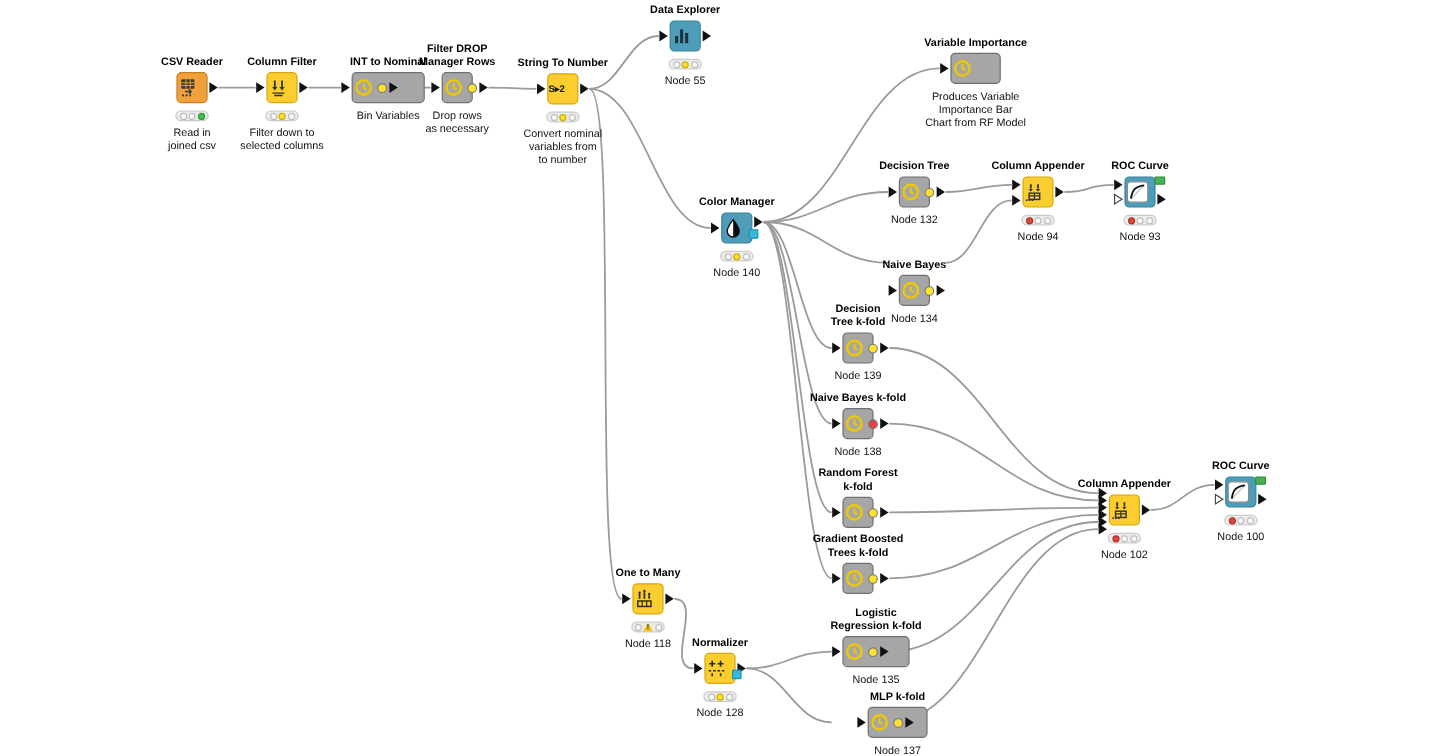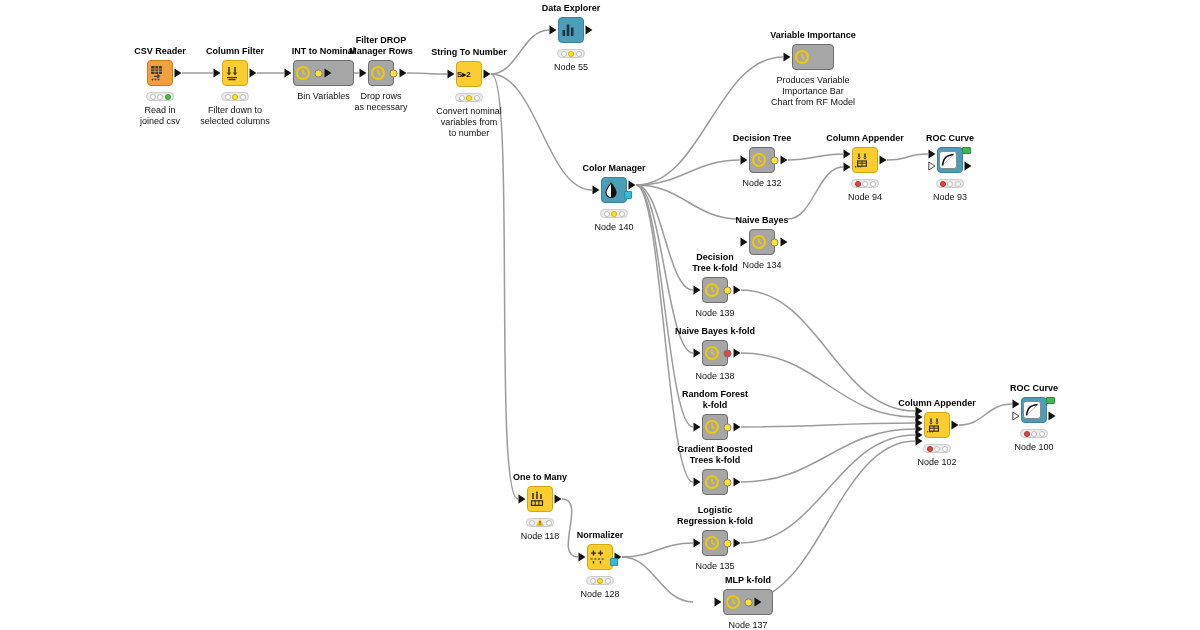--- a/index.html
+++ b/index.html
@@ -417,21 +417,21 @@
       <span class="port" style="left:-9px;top:8px"><svg width="8" height="10" viewBox="0 0 8 10">
           <path d="M0.5 0.5 L7.5 5 L0.5 9.5 Z" fill="#111"></path>
         </svg></span>
       <span class="port" style="left:21px;top:8.5px"><svg width="9" height="9" viewBox="0 0 9 9">
           <circle cx="4.5" cy="4.5" r="3.6" fill="#FFE12E" stroke="#777" stroke-width="0.9"></circle>
         </svg></span>
       <span class="port" style="left:31px;top:8px"><svg width="8" height="10" viewBox="0 0 8 10">
           <path d="M0.5 0.5 L7.5 5 L0.5 9.5 Z" fill="#111"></path>
         </svg></span>
     </div>
-    <div class="node" style="left: 702px; top: 530px;">
+    <div class="node" style="left: 702px; top: 530px; padding-left: 30px;">
       <div class="label">Logistic
 Regression k-fold</div>
       <div class="body c-gray">
         <span class="icon"><svg width="18" height="18" viewBox="0 0 18 18">
             <circle cx="9" cy="9" r="6" fill="none" stroke="#EFC800" stroke-width="2"></circle>
             <path d="M9 5.6 V9 L11.4 10.6" fill="none" stroke="#EFC800" stroke-width="1.6"></path>
           </svg></span>
       </div>
       <span class="port" style="left:-9px;top:8px"><svg width="8" height="10" viewBox="0 0 8 10">
           <path d="M0.5 0.5 L7.5 5 L0.5 9.5 Z" fill="#111"></path>

